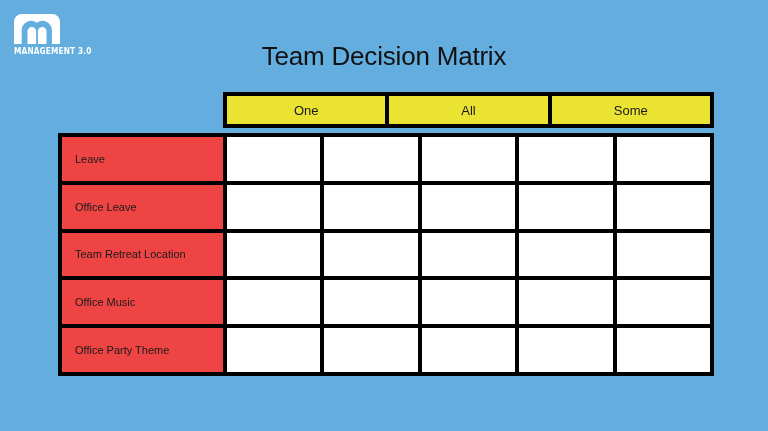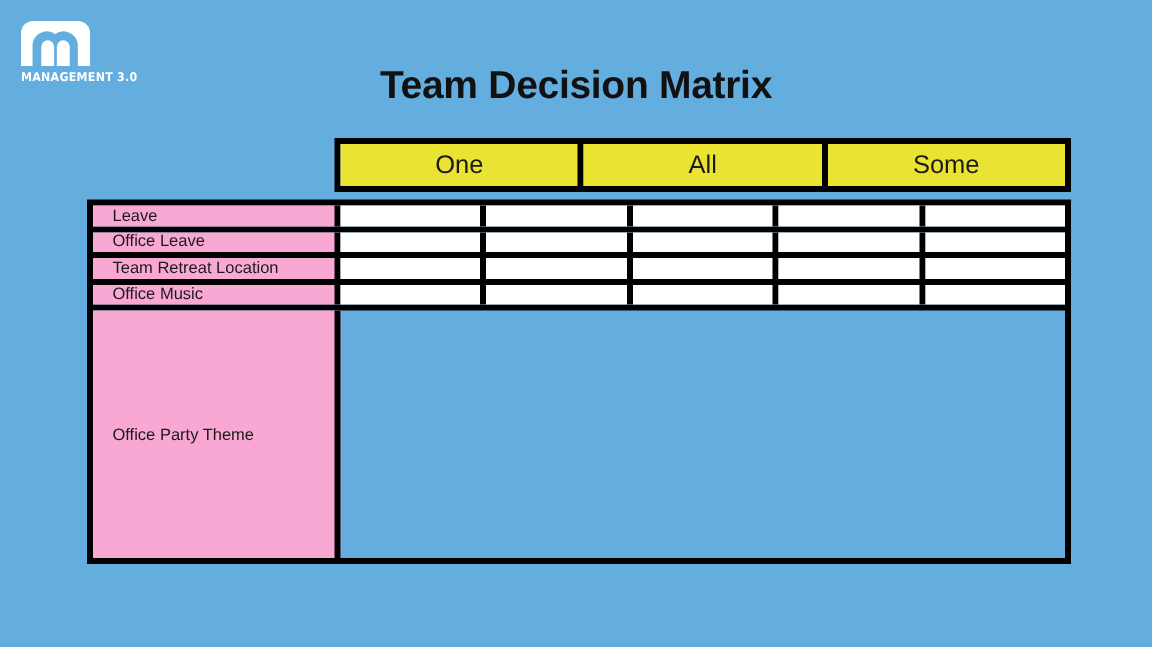--- a/index.html
+++ b/index.html
@@ -42,21 +42,21 @@
   }
 
   
   .title {
     position: absolute;
     left: 0;
     top: 41px;
     width: 768px;
     text-align: center;
     font-size: 26px;
-    font-weight: bold;
+    font-weight: normal;
     color: #111111;
     letter-spacing: -0.2px;
   }
 
   
   .matrix {
     position: absolute;
     left: 58px;
     top: 92px;
     width: 656px;
@@ -73,21 +73,21 @@
     border: 4px solid #000000;
     box-sizing: border-box;
     display: flex;
   }
   .header-cell {
     flex: 1 1 0;
     background: #ebe331;
     display: flex;
     align-items: center;
     justify-content: center;
-    font-size: 17px;
+    font-size: 13px;
     color: #1a1a1a;
     border-right: 4px solid #000000;
     box-sizing: border-box;
   }
   .header-cell:last-child { border-right: none; }
 
   
   .body-box {
     position: absolute;
     left: 0;
@@ -98,26 +98,26 @@
     box-sizing: border-box;
     display: flex;
     flex-direction: column;
   }
   .row {
     flex: 1 1 0;
     display: flex;
     border-bottom: 4px solid #000000;
     box-sizing: border-box;
   }
-  .row:last-child { border-bottom: none; flex-direction: column; }
+  .row:last-child { border-bottom: none; }
 
   .label-cell {
     width: 165px;
     flex: 0 0 165px;
-    background: #f9a8d4;
+    background: #ef4444;
     display: flex;
     align-items: center;
     padding-left: 13px;
     box-sizing: border-box;
     font-size: 11px;
     color: #1a1a1a;
     border-right: 4px solid #000000;
   }
   .data-cell {
     flex: 1 1 0;

